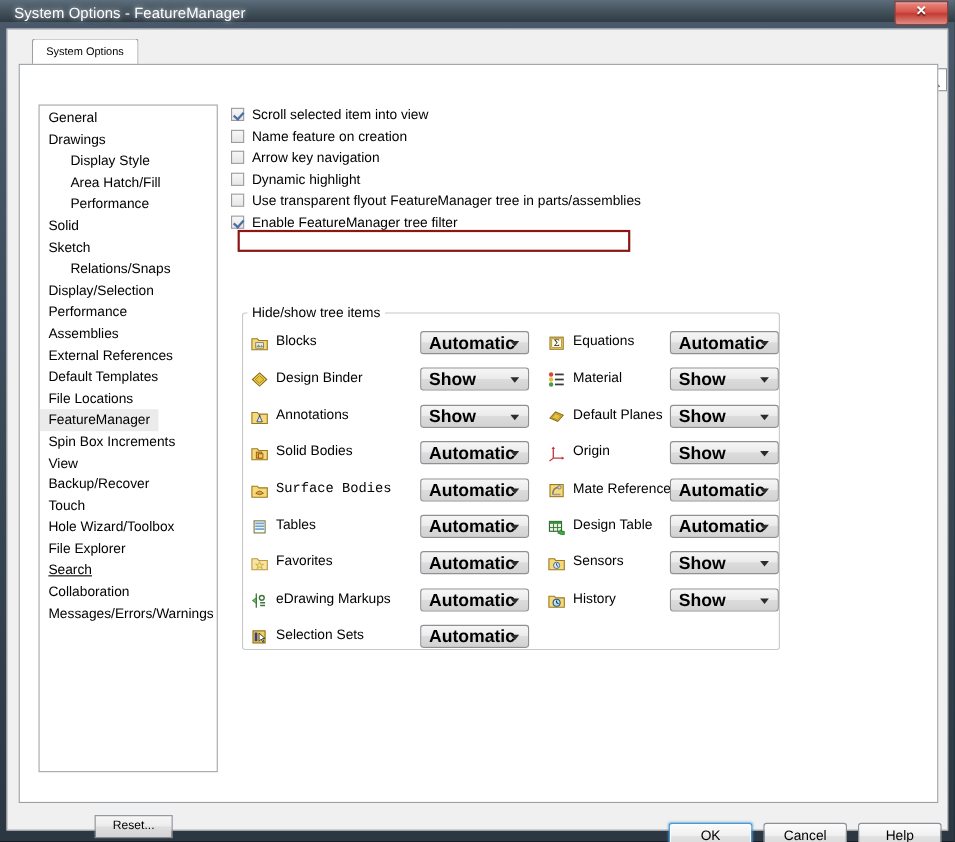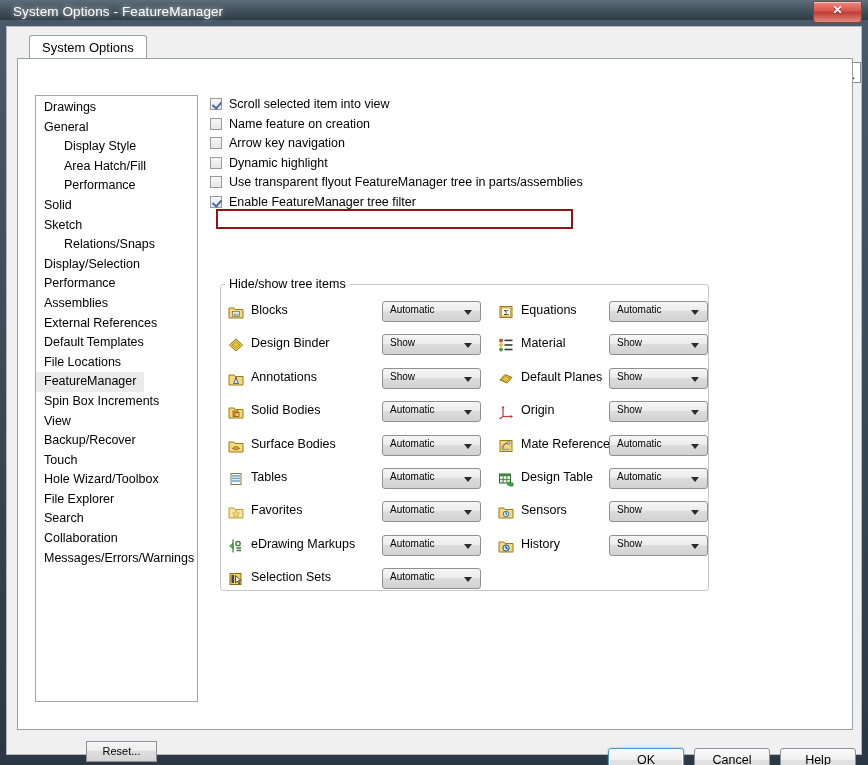--- a/index.html
+++ b/index.html
@@ -81,21 +81,21 @@
   .tab {
     position: absolute;
     left: 12px; top: 0;
     height: 23px;
     padding: 0 12px;
     line-height: 23px;
     background: #ffffff;
     border: 1px solid #9aa0a6;
     border-bottom: none;
     border-radius: 3px 3px 0 0;
-    font-size: 13px;
+    font-size: 10px;
     cursor: pointer;
     white-space: nowrap;
   }
 
   
   .searchbox {
     position: absolute;
     left: 646px; top: 35px;
     width: 208px; height: 21px;
     background: #ffffff;
@@ -246,21 +246,22 @@
     width: 99px; height: 21px;
     border: 1px solid #8d9196;
     border-radius: 3px;
     background: linear-gradient(to bottom, #f6f6f6 0%, #ebebeb 48%, #dcdcdc 50%, #d2d2d2 100%);
     box-sizing: border-box;
     cursor: pointer;
   }
   .combo-text {
     position: absolute;
     left: 7px; top: 2px;
-    font-size: 10px;
+    font-size: 16px;
+    font-weight: bold;
   }
   .combo-arrow {
     position: absolute;
     right: 8px; top: 8px;
     width: 0; height: 0;
     border-left: 4.5px solid transparent;
     border-right: 4.5px solid transparent;
     border-top: 5px solid #2b2b2b;
   }
   .col-left  { left: 8px;   width: 240px; }
@@ -337,26 +338,26 @@
           <circle cx="6.5" cy="6" r="4.3" fill="none" stroke="#3a3a3a" stroke-width="1.2"></circle>
           <line x1="9.6" y1="9.3" x2="14" y2="14" stroke="#3a3a3a" stroke-width="1.4"></line>
         </svg>
       </span>
     </div>
 
     <div class="panel">
 
       <div class="tree" id="tree-list">
           <div style="height: 19.6px;">
+            <div class="tree-item">General</div>
+          </div>
+          <div style="height: 19.6px;">
             <div class="tree-item">Drawings</div>
           </div>
           <div style="height: 19.6px;">
-            <div class="tree-item">General</div>
-          </div>
-          <div style="height: 19.6px;">
             <div class="tree-item indent1">Display Style</div>
           </div>
           <div style="height: 19.6px;">
             <div class="tree-item indent1">Area Hatch/Fill</div>
           </div>
           <div style="height: 19.6px;">
             <div class="tree-item indent1">Performance</div>
           </div>
           <div style="height: 19.6px;">
             <div class="tree-item">Solid</div>
@@ -397,21 +398,21 @@
           </div>
           <div style="height: 19.6px;">
             <div class="tree-item">Touch</div>
           </div>
           <div style="height: 19.6px;">
             <div class="tree-item">Hole Wizard/Toolbox</div>
           </div>
           <div style="height: 19.6px;">
             <div class="tree-item">File Explorer</div>
           </div>
-          <div style="height: 19.6px;">
+          <div style="height: 19.6px; text-decoration: underline;">
             <div class="tree-item">Search</div>
           </div>
           <div style="height: 19.6px;">
             <div class="tree-item">Collaboration</div>
           </div>
           <div style="height: 19.6px;">
             <div class="tree-item">Messages/Errors/Warnings</div>
           </div>
         </div>
 
@@ -469,21 +470,21 @@
                 <path d="M1 4 L6 4 L7.2 5.5 L15 5.5 L15 14 L1 14 Z" fill="#f6d97a" stroke="#9b7a1e" stroke-width="1"></path>
                 <rect x="5" y="7" width="5" height="5.5" fill="#e8a33a" stroke="#8a5a12" stroke-width="0.8"></rect>
                 <rect x="7" y="8.5" width="4" height="4" fill="#f3c36a" stroke="#8a5a12" stroke-width="0.8"></rect>
               </svg></span>
             <span class="ti-label">Solid Bodies</span>
           </div>
           <div class="combo combo-left" style="top: 102.2px;">
             <span class="combo-text">Automatic</span>
             <span class="combo-arrow"></span>
           </div>
-          <div class="ti-row col-left" style="top: 133.6px;">
+          <div class="ti-row col-left" style="top: 133.6px; font-family: Liberation Mono, monospace;">
             <span class="ti-icon"><svg width="16" height="16" viewBox="0 0 16 16">
                 <path d="M1 4 L6 4 L7.2 5.5 L15 5.5 L15 14 L1 14 Z" fill="#f6d97a" stroke="#9b7a1e" stroke-width="1"></path>
                 <path d="M4.5 10.5 Q8 6.5 11.5 10.5 Q8 13 4.5 10.5 Z" fill="#e8a33a" stroke="#8a5a12" stroke-width="0.8"></path>
               </svg></span>
             <span class="ti-label">Surface Bodies</span>
           </div>
           <div class="combo combo-left" style="top: 135.6px;">
             <span class="combo-text">Automatic</span>
             <span class="combo-arrow"></span>
           </div>

